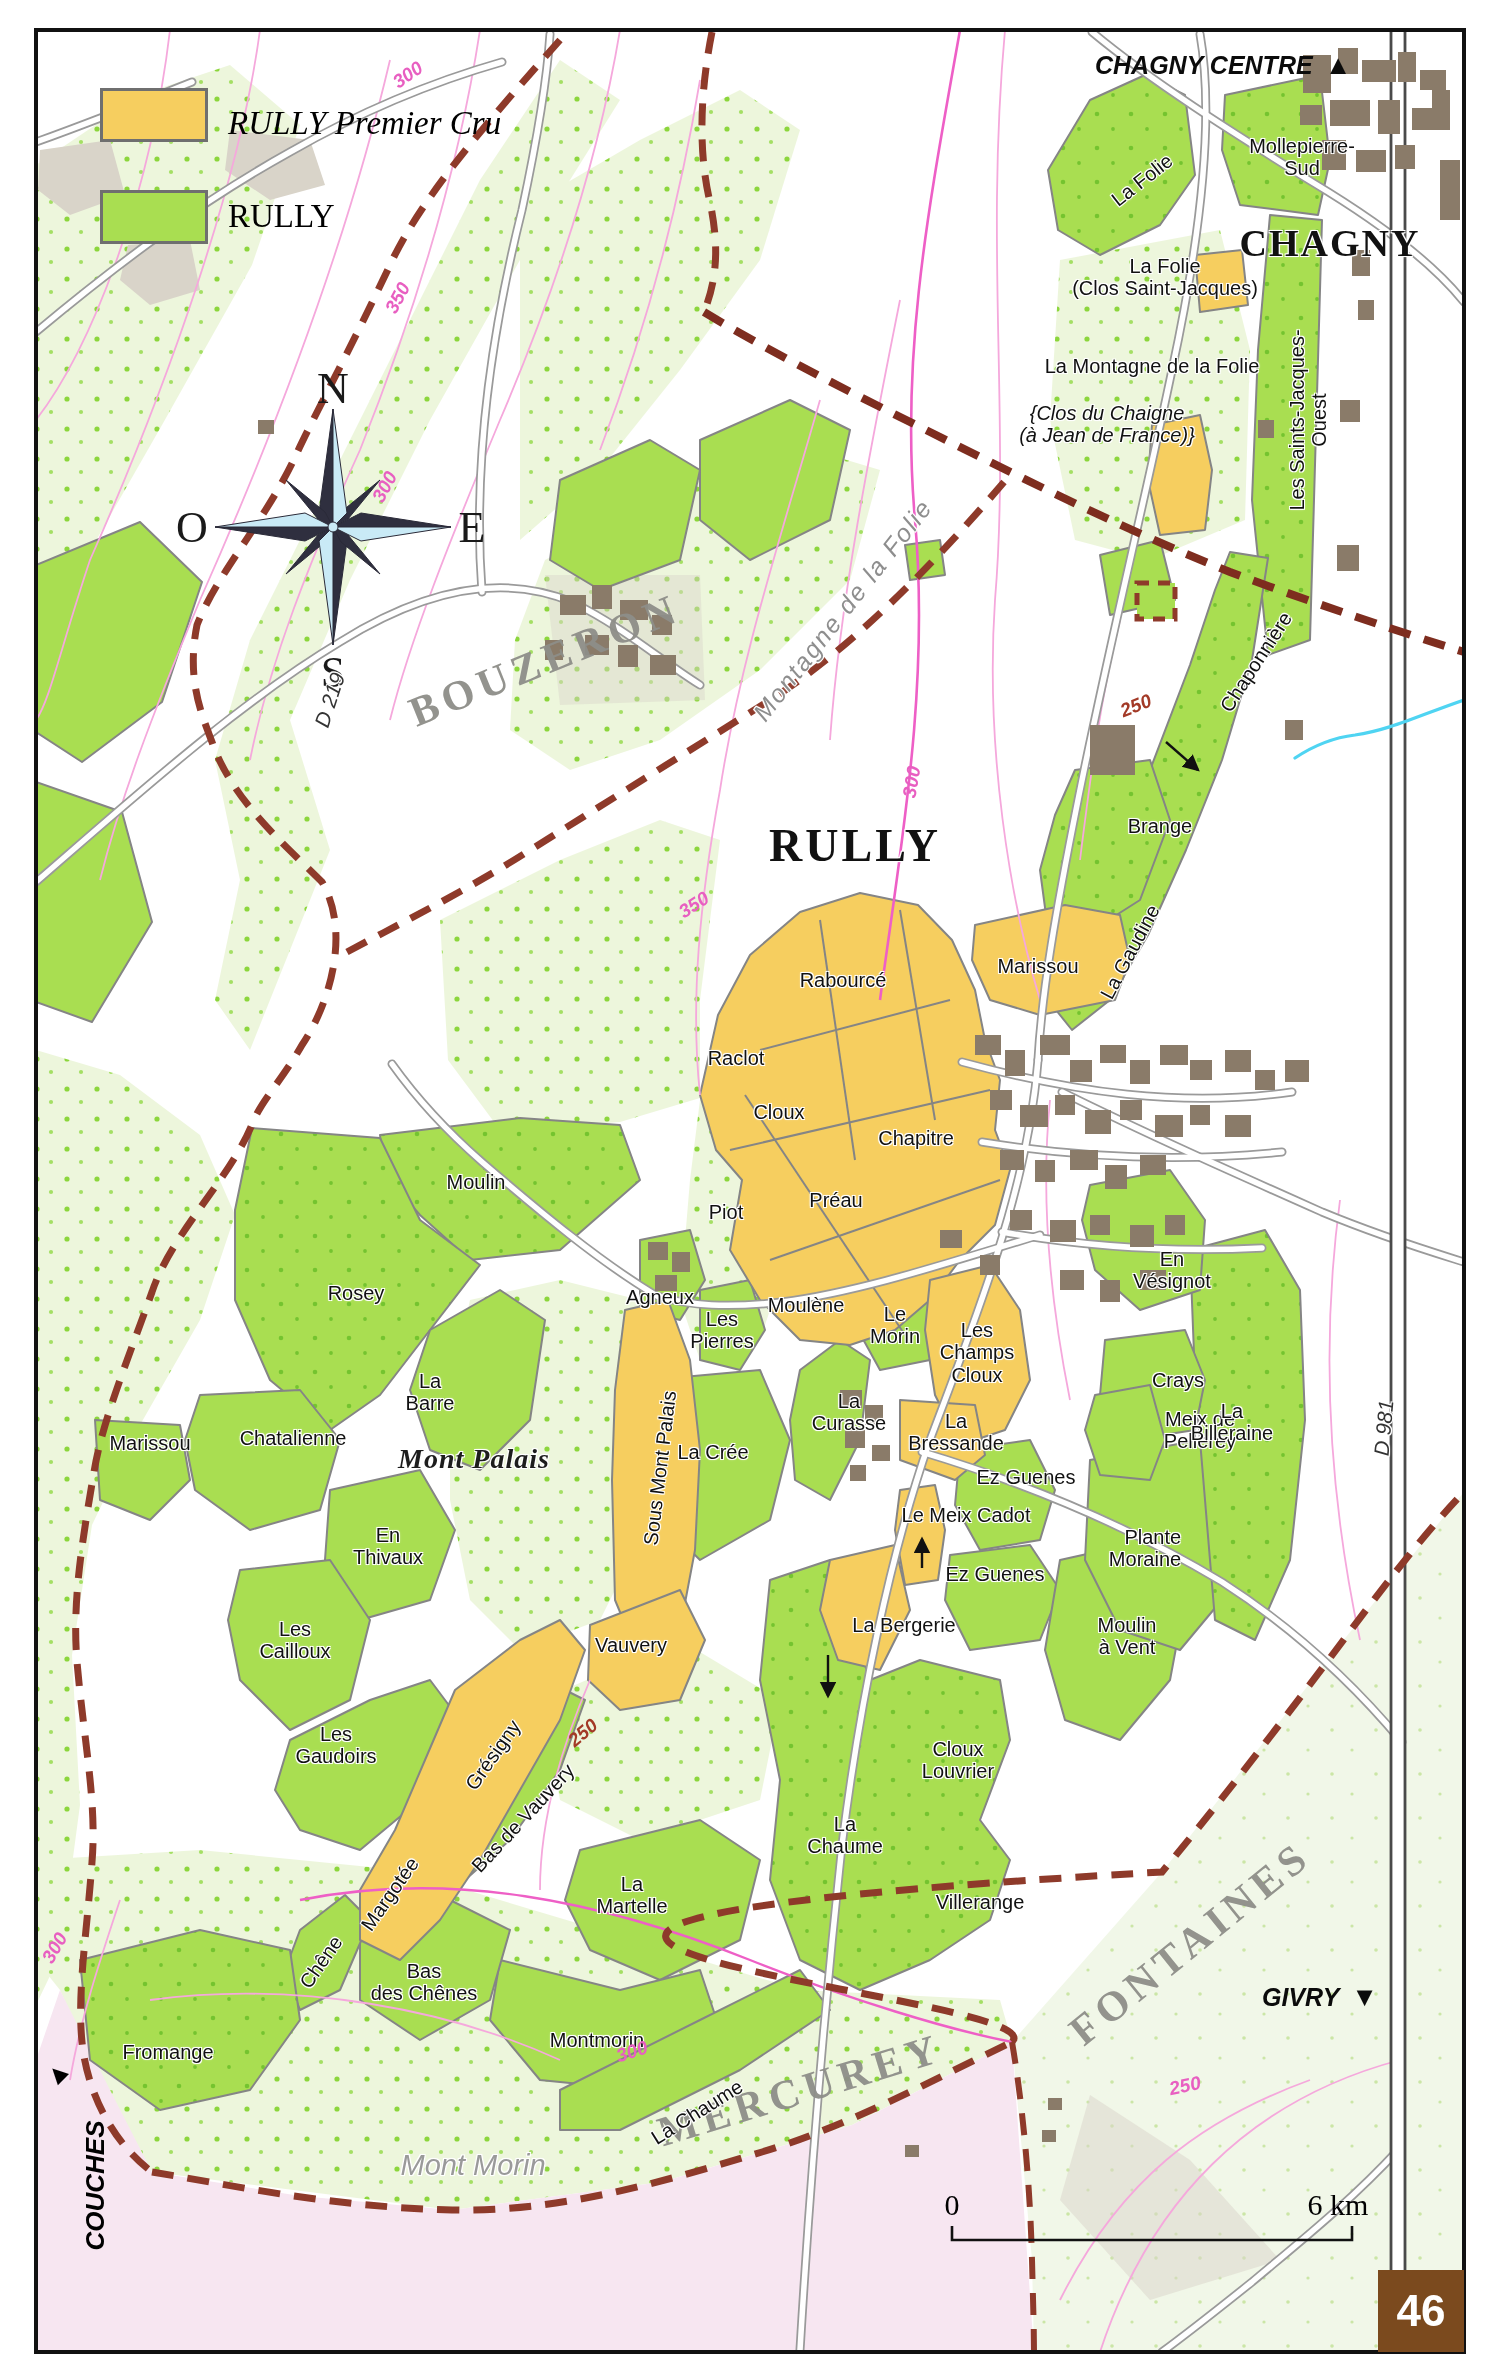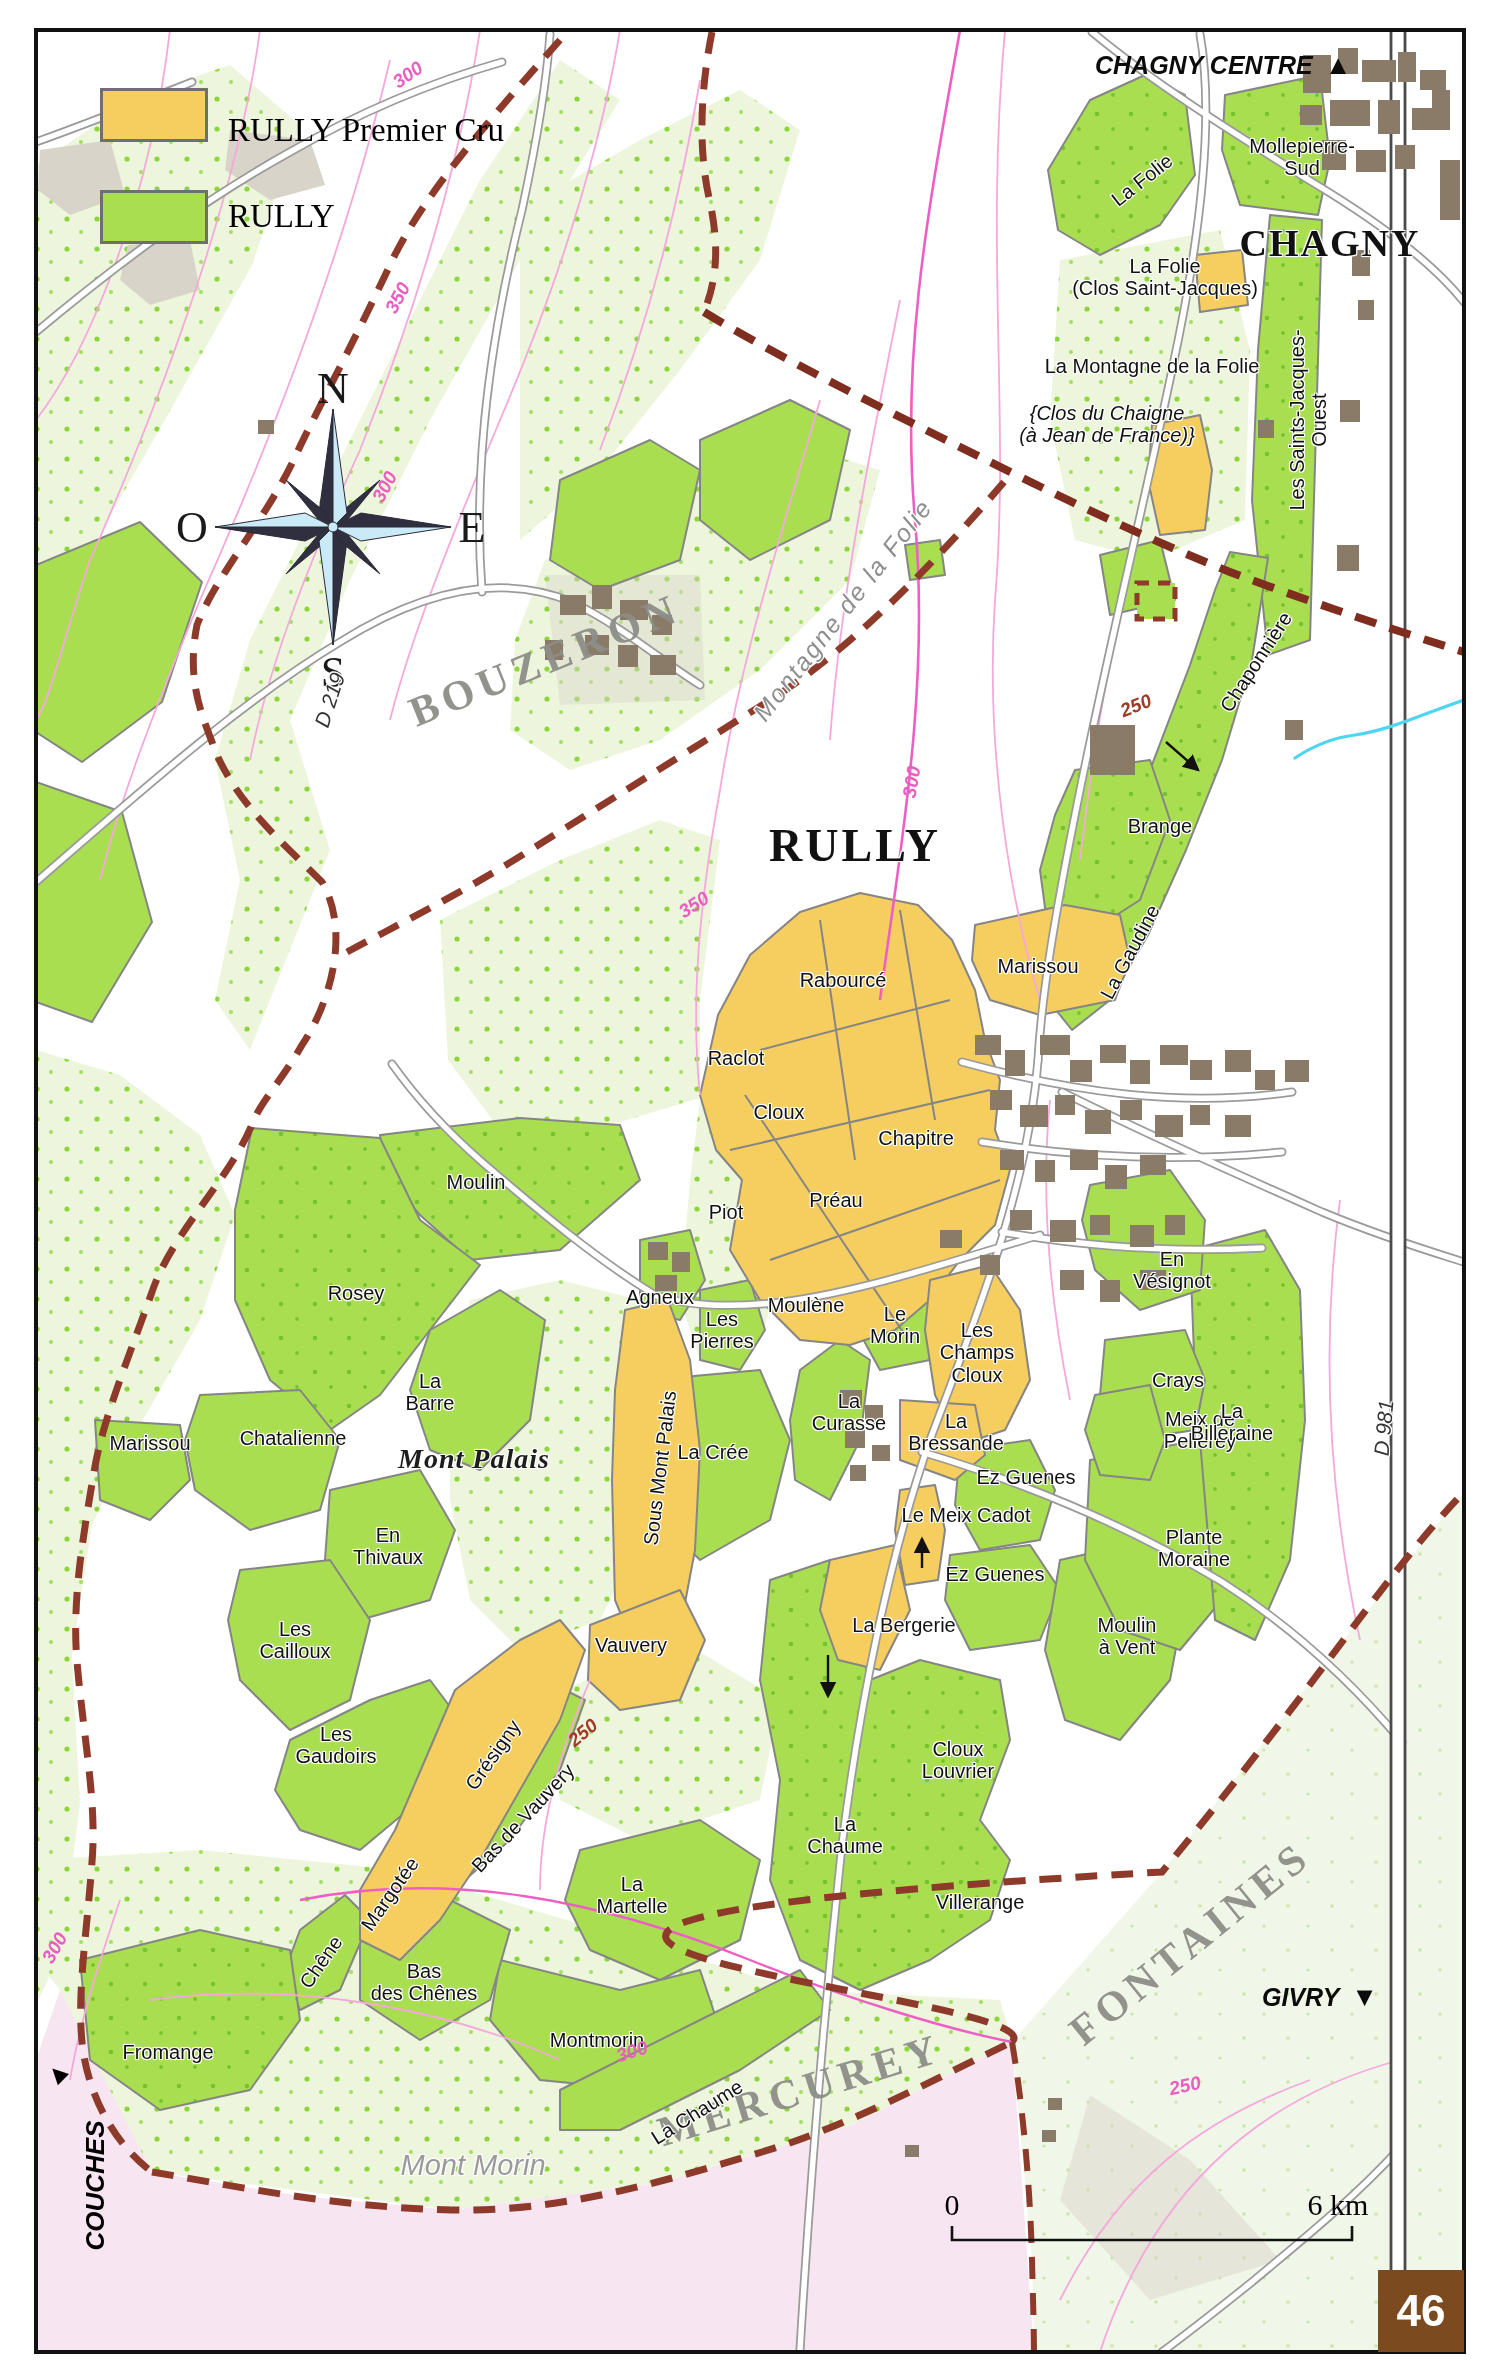--- a/index.html
+++ b/index.html
@@ -344,21 +344,21 @@
 
     <g stroke="#111" stroke-width="2.6" fill="none">
       <path d="M952,2226 L952,2240 L1352,2240 L1352,2226"></path>
     </g>
   </g>
 
   <rect x="36" y="30" width="1428" height="2322" fill="none" stroke="#111" stroke-width="4"></rect>
 </svg>
 
 <div class="swatch" id="sw1" style="left: 100px; top: 88px; background: rgb(246, 206, 95);"></div>
-<div id="legend-text1" style="left:228px;top:112px;">RULLY Premier Cru</div>
+<div id="legend-text1" style="left:228px;top:105px;font-style:italic;">RULLY Premier Cru</div>
 <div class="swatch" id="sw2" style="left: 100px; top: 190px; background: rgb(169, 222, 81);"></div>
 <div id="legend-text2" style="left:228px;top:198px;">RULLY</div>
 
 <div class="compass-letter" style="left:333px;top:388px;">N</div>
 <div class="compass-letter" style="left:472px;top:527px;">E</div>
 <div class="compass-letter" style="left:333px;top:672px;">S</div>
 <div class="compass-letter" style="left:192px;top:527px;">O</div>
 
 <div class="edge" style="left:1095px;top:50px;">
   <span>CHAGNY CENTRE</span>
@@ -422,21 +422,21 @@
       <div class="ml" style="left: 966px; top: 1515px; transform: translate(-50%, -50%);">Le Meix Cadot</div>
       <div class="ml" style="left: 995px; top: 1574px; transform: translate(-50%, -50%);">Ez Guenes</div>
       <div class="ml" style="left: 904px; top: 1625px; transform: translate(-50%, -50%);">La Bergerie</div>
       <div class="ml" style="left: 958px; top: 1760px; transform: translate(-50%, -50%);">Cloux
 Louvrier</div>
       <div class="ml" style="left: 845px; top: 1835px; transform: translate(-50%, -50%);">La
 Chaume</div>
       <div class="ml" style="left: 980px; top: 1902px; transform: translate(-50%, -50%);">Villerange</div>
       <div class="ml" style="left: 1127px; top: 1636px; transform: translate(-50%, -50%);">Moulin
 à Vent</div>
-      <div class="ml" style="left: 1194px; top: 1548px; transform: translate(-50%, -50%);">Plante
+      <div class="ml" style="left: 1145px; top: 1548px; transform: translate(-50%, -50%); text-align: right;">Plante
 Moraine</div>
       <div class="ml" style="left: 1172px; top: 1270px; transform: translate(-50%, -50%);">En
 Vésignot</div>
       <div class="ml" style="left: 1178px; top: 1380px; transform: translate(-50%, -50%);">Crays</div>
       <div class="ml" style="left: 1200px; top: 1430px; transform: translate(-50%, -50%);">Meix de
 Pellerey</div>
       <div class="ml" style="left: 1232px; top: 1422px; transform: translate(-50%, -50%);">La
 Billeraine</div>
       <div class="ml" style="left: 476px; top: 1182px; transform: translate(-50%, -50%);">Moulin</div>
       <div class="ml" style="left: 356px; top: 1293px; transform: translate(-50%, -50%);">Rosey</div>

